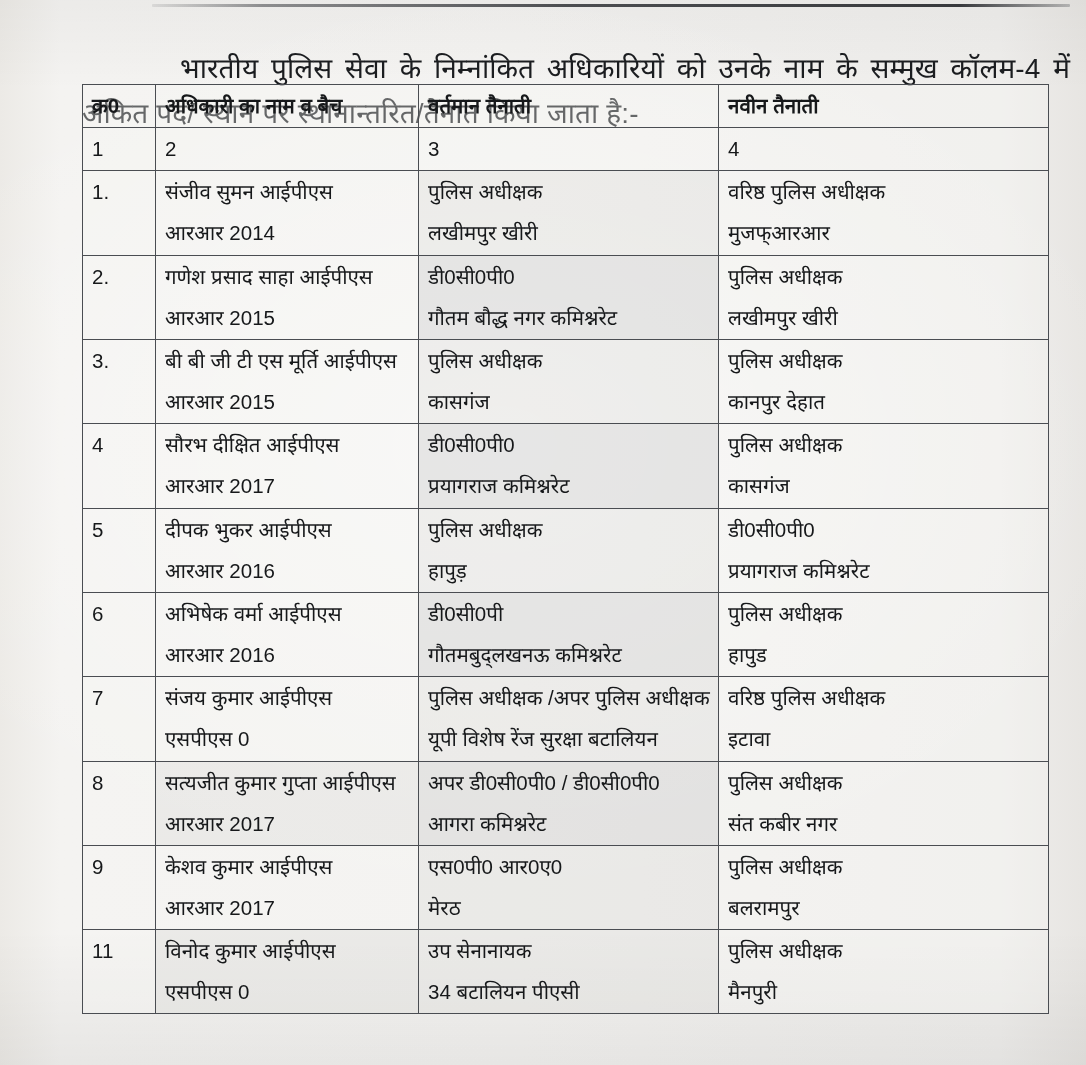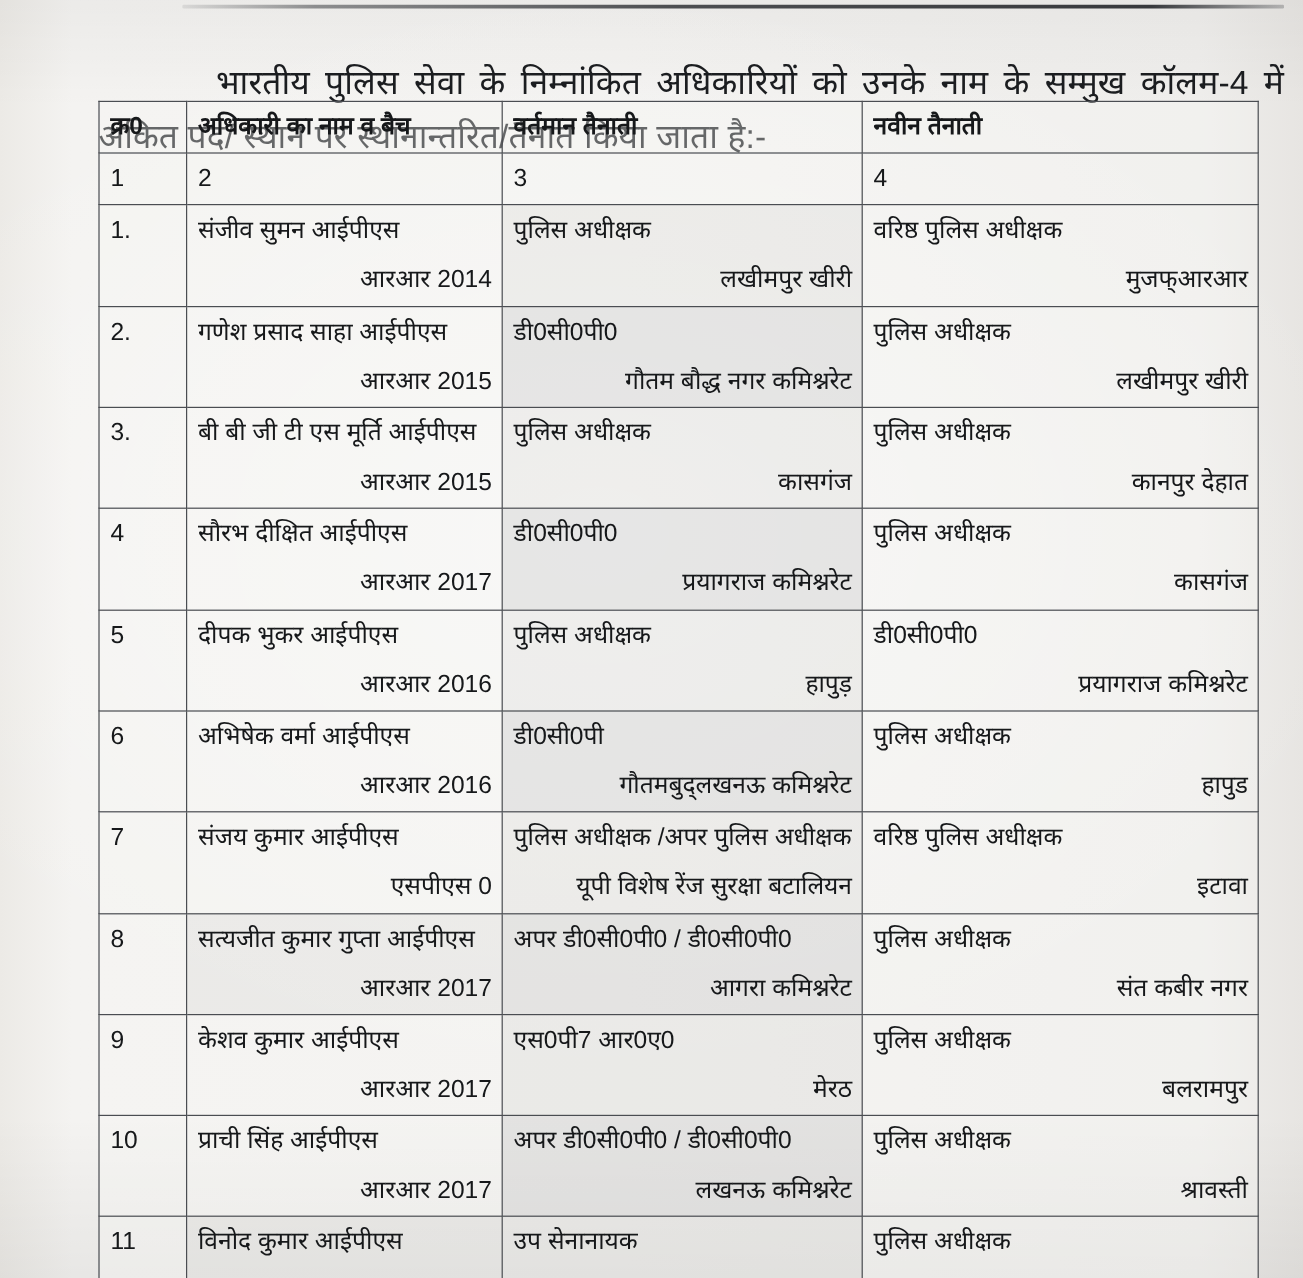--- a/index.html
+++ b/index.html
@@ -105,21 +105,21 @@
 
   
   table.order td.shade {
     background: rgba(206,206,206,0.42);
   }
   table.order td.shade-soft {
     background: rgba(214,214,213,0.3);
   }
 
   .cell-line { display: block; white-space: nowrap; }
-  .cell-line + .cell-line { margin-top: 10px; text-align: right; }
+  .cell-line + .cell-line { margin-top: 10px; }
   .numrow td { padding-top: 3px; padding-bottom: 5px; }
 
   .slno { white-space: nowrap; }
 </style>
 </head>
 <body>
 
 <div class="paper"></div>
 <div class="top-rule"></div>
 
@@ -269,41 +269,26 @@
             <span class="cell-line">संत कबीर नगर</span>
           </td>
         </tr>
         <tr>
           <td class="slno">9</td>
           <td>
             <span class="cell-line">केशव कुमार आईपीएस</span>
             <span class="cell-line">आरआर 2017</span>
           </td>
           <td class="shade-soft">
-            <span class="cell-line">एस0पी7 आर0ए0</span>
+            <span class="cell-line">एस0पी0 आर0ए0</span>
             <span class="cell-line">मेरठ</span>
           </td>
           <td>
             <span class="cell-line">पुलिस अधीक्षक</span>
             <span class="cell-line">बलरामपुर</span>
-          </td>
-        </tr>
-        <tr>
-          <td class="slno">10</td>
-          <td>
-            <span class="cell-line">प्राची सिंह आईपीएस</span>
-            <span class="cell-line">आरआर 2017</span>
-          </td>
-          <td class="shade">
-            <span class="cell-line">अपर डी0सी0पी0 / डी0सी0पी0</span>
-            <span class="cell-line">लखनऊ कमिश्नरेट</span>
-          </td>
-          <td>
-            <span class="cell-line">पुलिस अधीक्षक</span>
-            <span class="cell-line">श्रावस्ती</span>
           </td>
         </tr>
         <tr>
           <td class="slno">11</td>
           <td class="shade-soft">
             <span class="cell-line">विनोद कुमार आईपीएस</span>
             <span class="cell-line">एसपीएस 0</span>
           </td>
           <td class="shade-soft">
             <span class="cell-line">उप सेनानायक</span>

